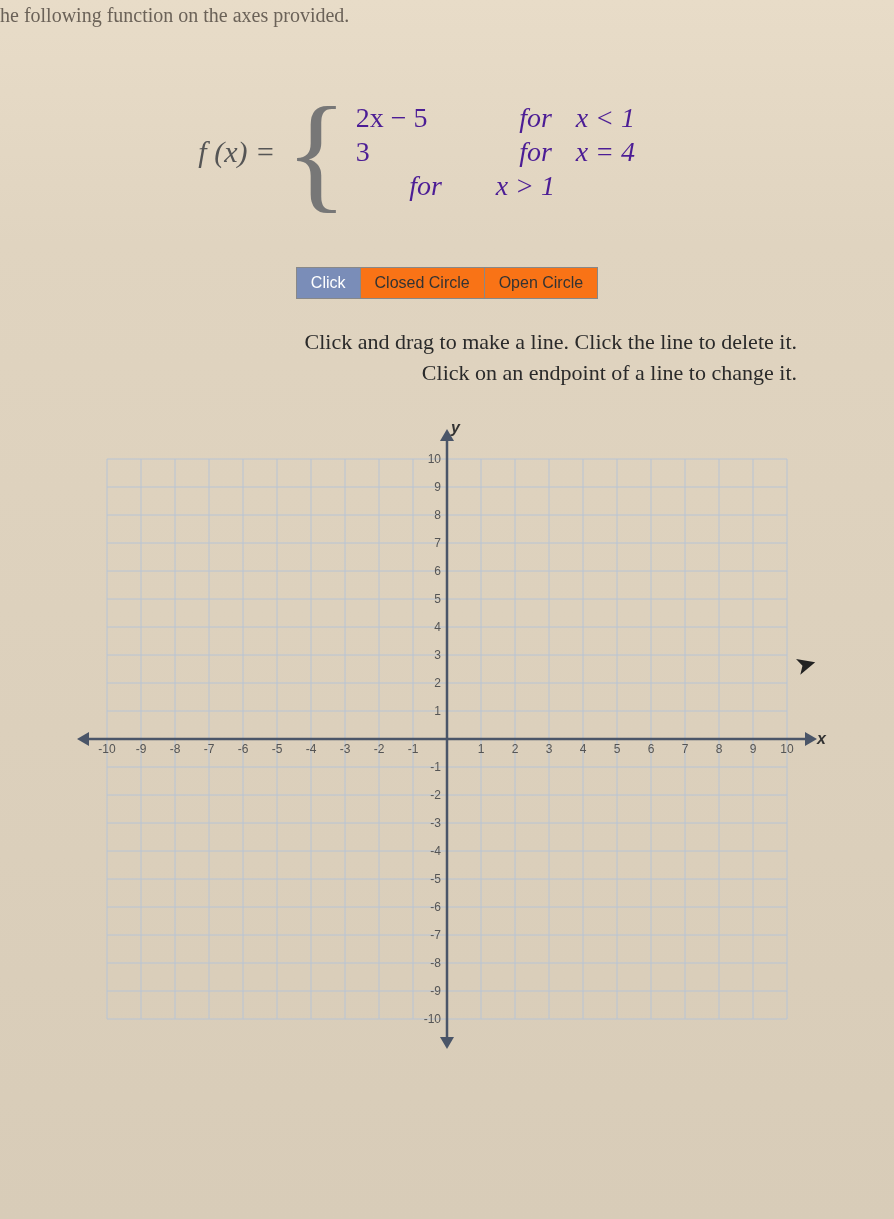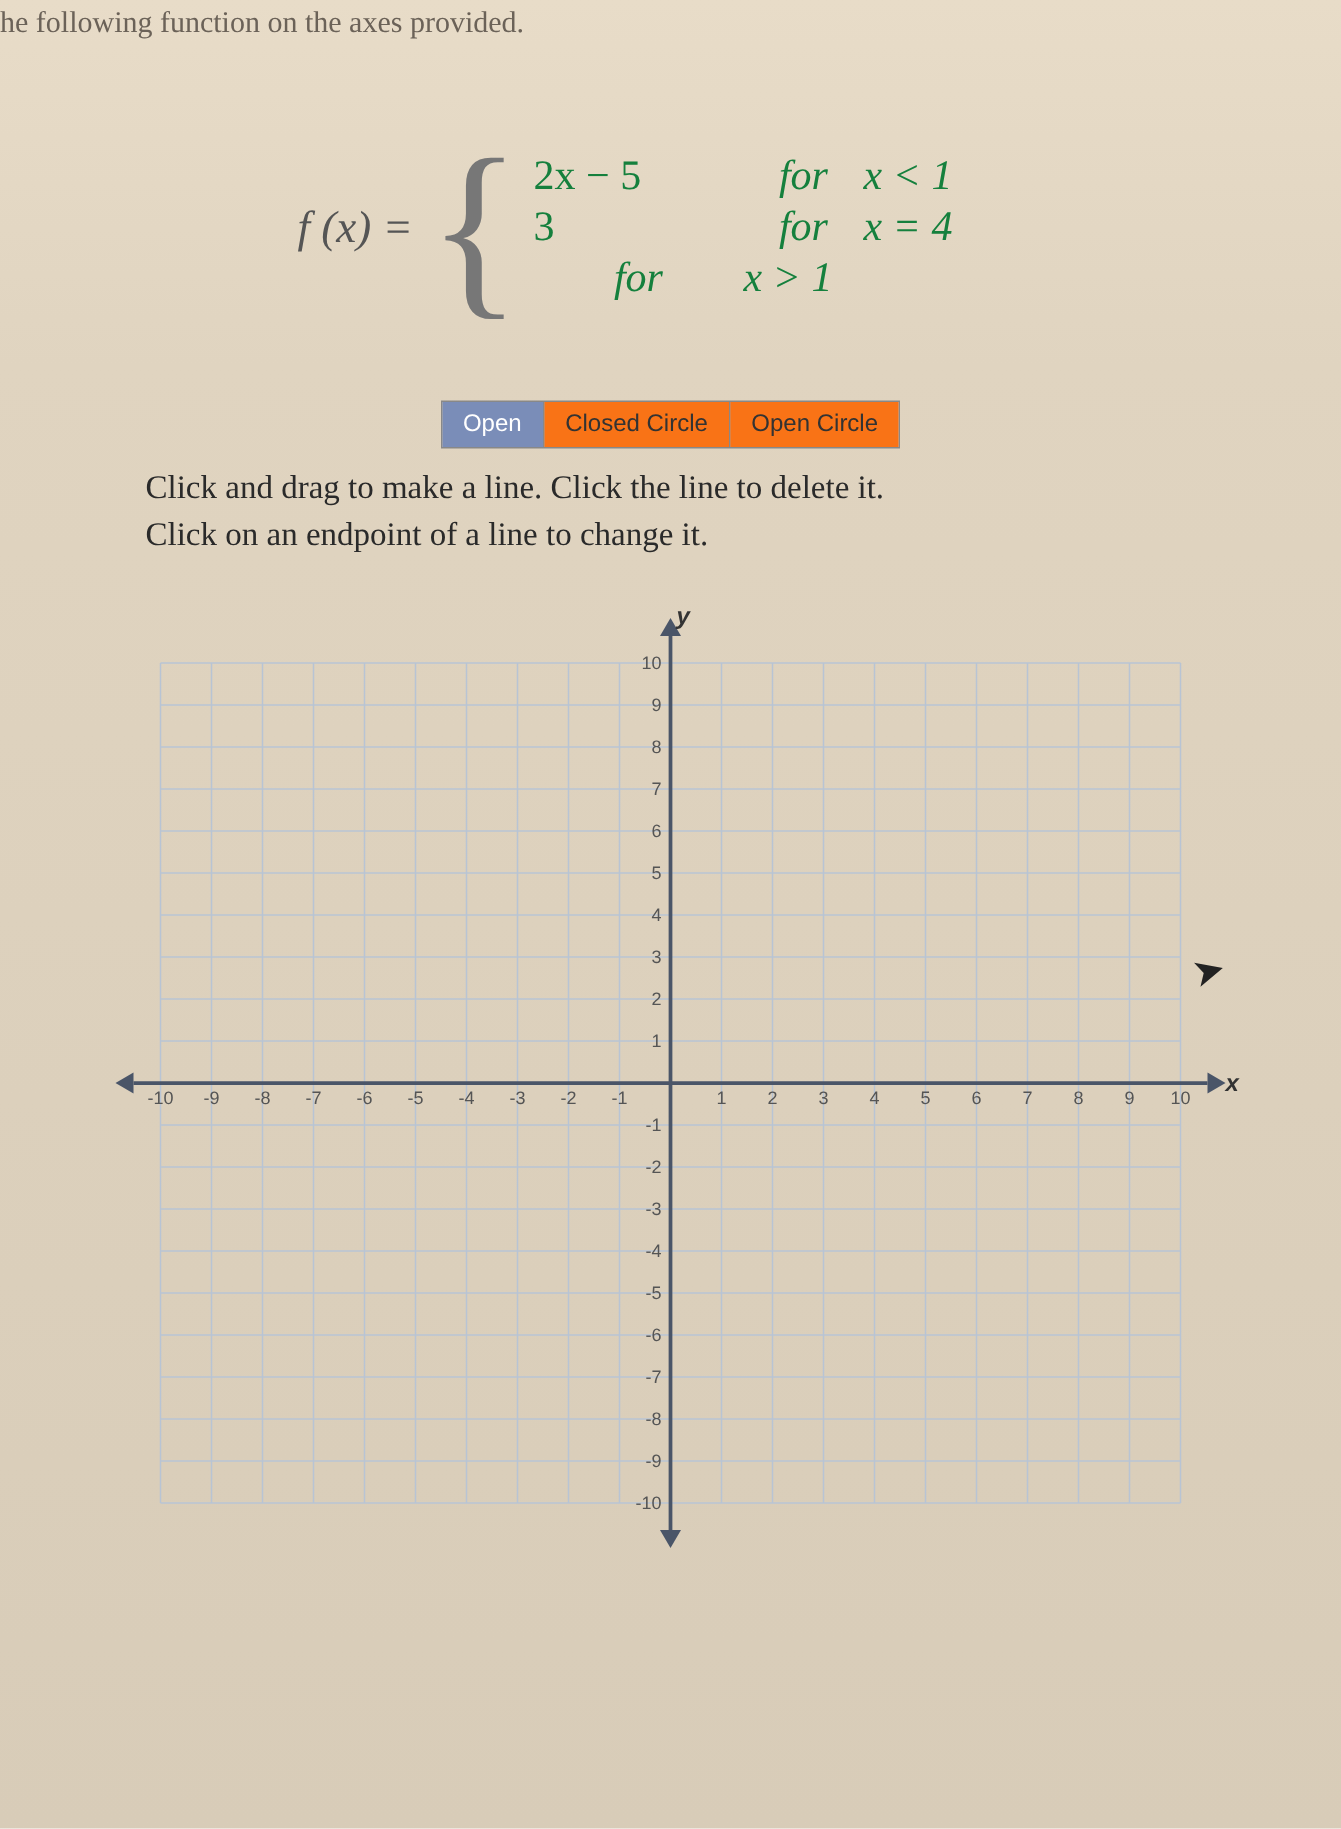--- a/index.html
+++ b/index.html
@@ -36,21 +36,21 @@
     line-height: 130px;
     color: #777;
     font-weight: 200;
     margin-right: 8px;
   }
   .pieces {
     display: grid;
     grid-template-columns: 140px 80px 120px;
     row-gap: 2px;
     font-size: 28px;
-    color: #15803d;
+    color: #4c1d95;
   }
   .pieces span { white-space: nowrap; }
   .for { text-align: center; font-style: italic; }
   .cond { font-style: italic; }
   .tool-row {
     margin: 50px auto 0 auto;
     width: fit-content;
     display: flex;
     border: 1px solid #888;
     font-family: Arial, sans-serif;
@@ -62,23 +62,23 @@
     background: #f97316;
     color: #333;
     cursor: pointer;
   }
   .tool-btn:last-child { border-right: none; }
   .tool-btn.active {
     background: #7a8db8;
     color: #fff;
   }
   .instructions {
-    margin: 11px auto 0 auto;
+    margin: 28px auto 0 auto;
     width: 700px;
-    text-align: left;
+    text-align: right;
     font-size: 22px;
     color: #2a2a2a;
     line-height: 1.4;
     font-weight: 500;
   }
   .graph-wrap {
     margin: 30px auto 0 auto;
     width: 760px;
     height: 660px;
     position: relative;
@@ -114,21 +114,21 @@
     <span class="cond">x &lt; 1</span>
     <span>3</span>
     <span class="for">for</span>
     <span class="cond">x = 4</span>
     <span class="for">for</span>
     <span class="cond">x &gt; 1</span>
   </div>
 </div>
 
 <div class="tool-row">
-  <div class="tool-btn active">Open</div>
+  <div class="tool-btn active">Click</div>
   <div class="tool-btn">Closed Circle</div>
   <div class="tool-btn">Open Circle</div>
 </div>
 
 <div class="instructions">
   <div>Click and drag to make a line. Click the line to delete it.</div>
   <div>Click on an endpoint of a line to change it.</div>
 </div>
 
 <div class="graph-wrap">

